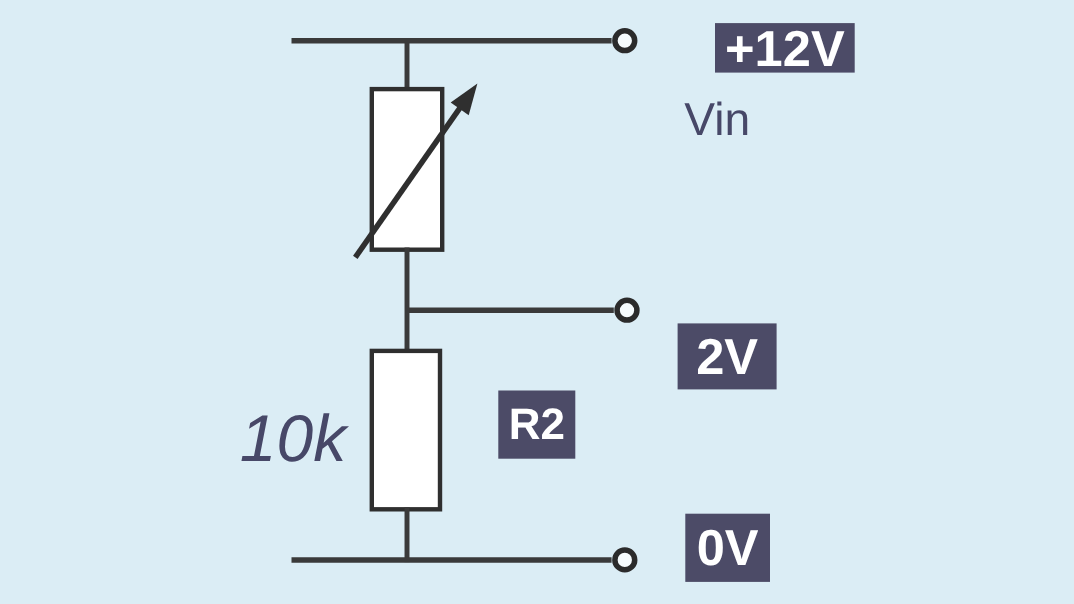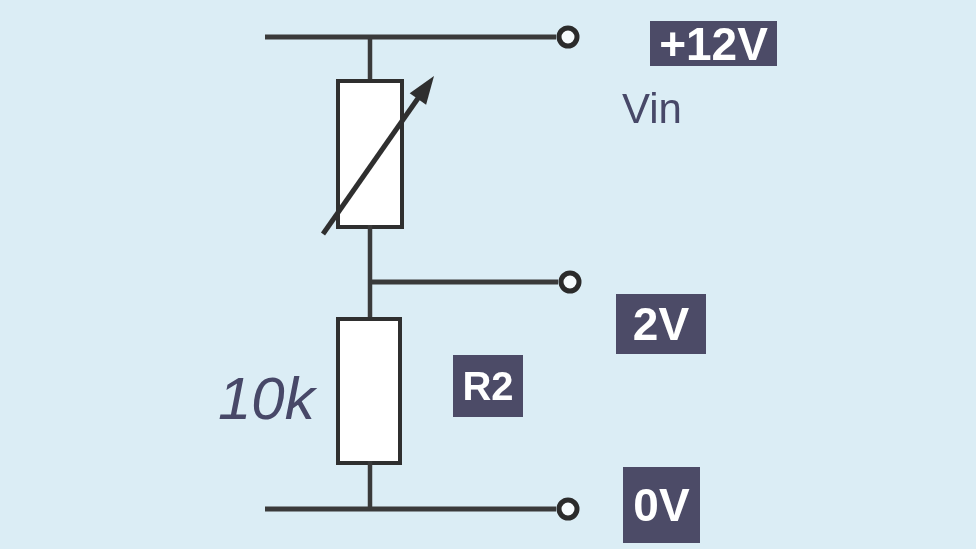--- a/index.html
+++ b/index.html
@@ -72,21 +72,21 @@
     justify-content: center;
     white-space: nowrap;
   }
   .badge-voltage { font-size: 46px; }
   .badge-ref { font-size: 40px; }
 
   #badge-vin    { left: 650px; top: 21px;  width: 127px; height: 45px; }
   #name-vin     { left: 622px; top: 88px; }
   #badge-vout   { left: 616px; top: 250px; width: 90px;  height: 60px; margin-top: 44px; }
   #name-vout    { left: 617px; top: 315px; }
-  #badge-ground { left: 623px; top: 467px; width: 77px;  height: 76px; }
+  #badge-ground { left: 623px; top: 467px; width: 77px;  height: 62px; }
   #badge-r1     { left: 444px; top: 123px; width: 69px;  height: 61px; }
   #badge-r2     { left: 453px; top: 355px; width: 70px;  height: 62px; }
   #value-r1     { left: 225px; top: 118px; }
   #value-r2     { left: 218px; top: 369px; font-style: italic; }
 </style>
 </head>
 <body>
 
 <div class="stage">
 

